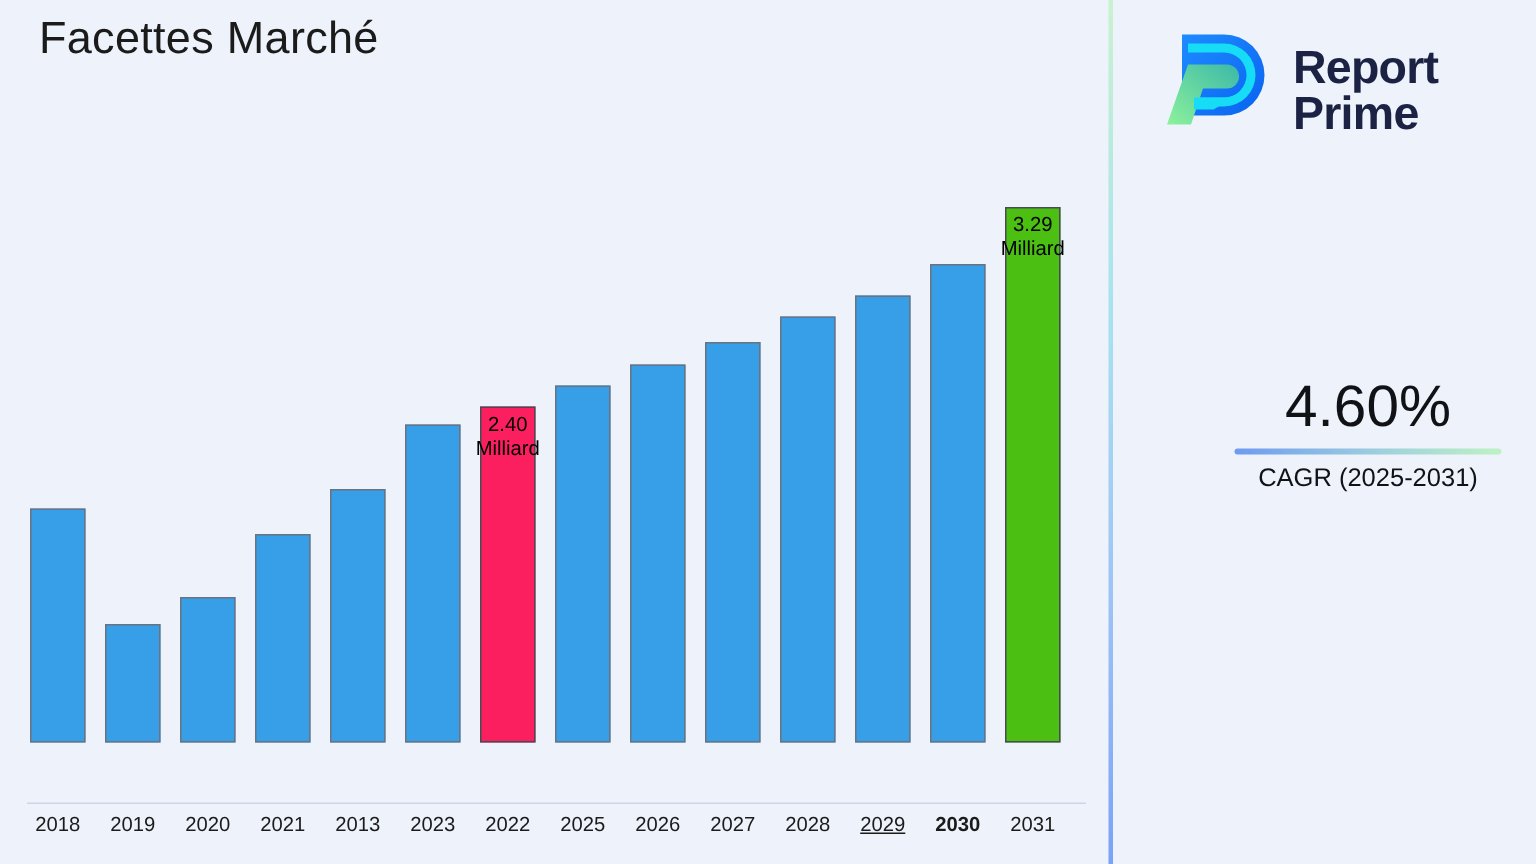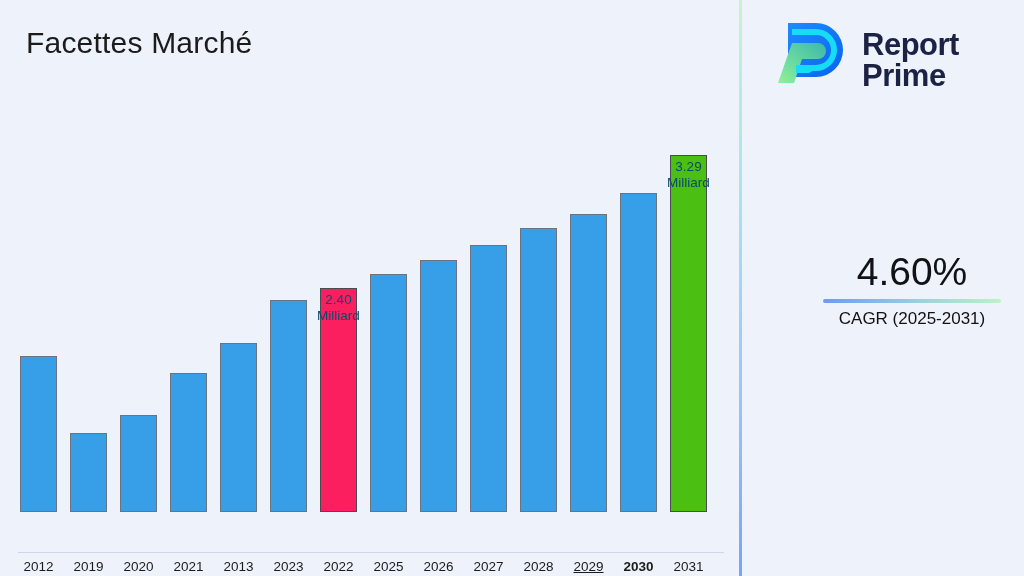--- a/index.html
+++ b/index.html
@@ -11,21 +11,21 @@
     height: 576px;
     background: #EDF2FB;
     font-family: "Liberation Sans", sans-serif;
     overflow: hidden;
     position: relative;
   }
 
   
   #chart-panel {
     position: absolute;
-    left: 0; top: 17px;
+    left: 0; top: 0;
     width: 740px; height: 407px;
   }
 
   #chart-title {
     position: absolute;
     left: 26px; top: 9px;
     font-size: 30px;
     color: #1b1b1b;
     letter-spacing: 0.2px;
     white-space: nowrap;
@@ -56,21 +56,21 @@
   }
   .bar.is-current { background: #FB1F60; border-color: #4a4a52; }
   .bar.is-forecast { background: #4CBF13; border-color: #4a4a52; }
 
   .bar-label {
     position: absolute;
     width: 90px;
     text-align: center;
     font-size: 13.5px;
     line-height: 16px;
-    color: #0c4a6e;
+    color: #000000;
     white-space: pre-line;
   }
 
   .tick {
     position: absolute;
     top: 542px;
     width: 56px;
     text-align: center;
     font-size: 13.5px;
     color: #1b1b1b;
@@ -158,21 +158,21 @@
       </div>
     <div id="bar-labels">
         <div class="bar-label" style="left: 293.5px; top: 275px;">2.40
 Milliard</div>
         <div class="bar-label" style="left: 643.5px; top: 142px;">3.29
 Milliard</div>
       </div>
   </div>
 
   <div id="x-ticks">
-      <div class="tick" style="left: 10.5px;">2012</div>
+      <div class="tick" style="left: 10.5px;">2018</div>
       <div class="tick" style="left: 60.5px;">2019</div>
       <div class="tick" style="left: 110.5px;">2020</div>
       <div class="tick" style="left: 160.5px;">2021</div>
       <div class="tick" style="left: 210.5px;">2013</div>
       <div class="tick" style="left: 260.5px;">2023</div>
       <div class="tick" style="left: 310.5px;">2022</div>
       <div class="tick" style="left: 360.5px;">2025</div>
       <div class="tick" style="left: 410.5px;">2026</div>
       <div class="tick" style="left: 460.5px;">2027</div>
       <div class="tick" style="left: 510.5px;">2028</div>

